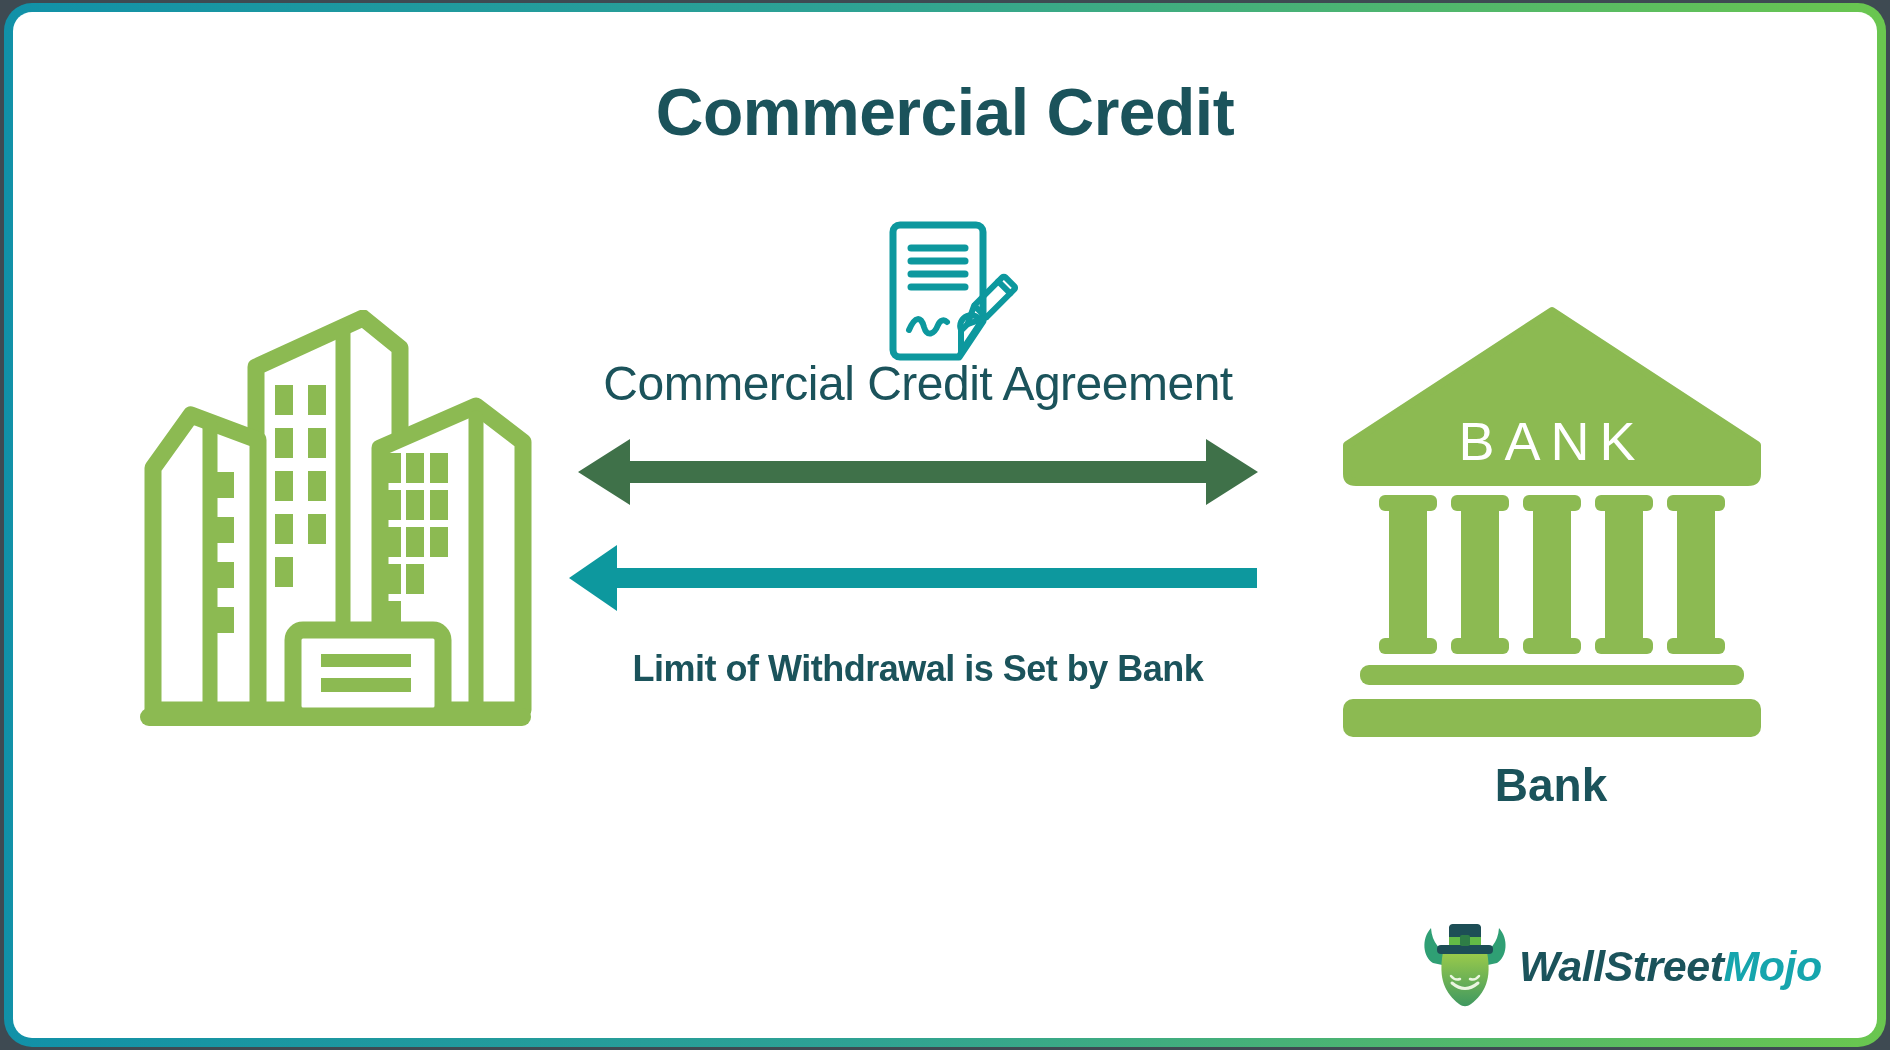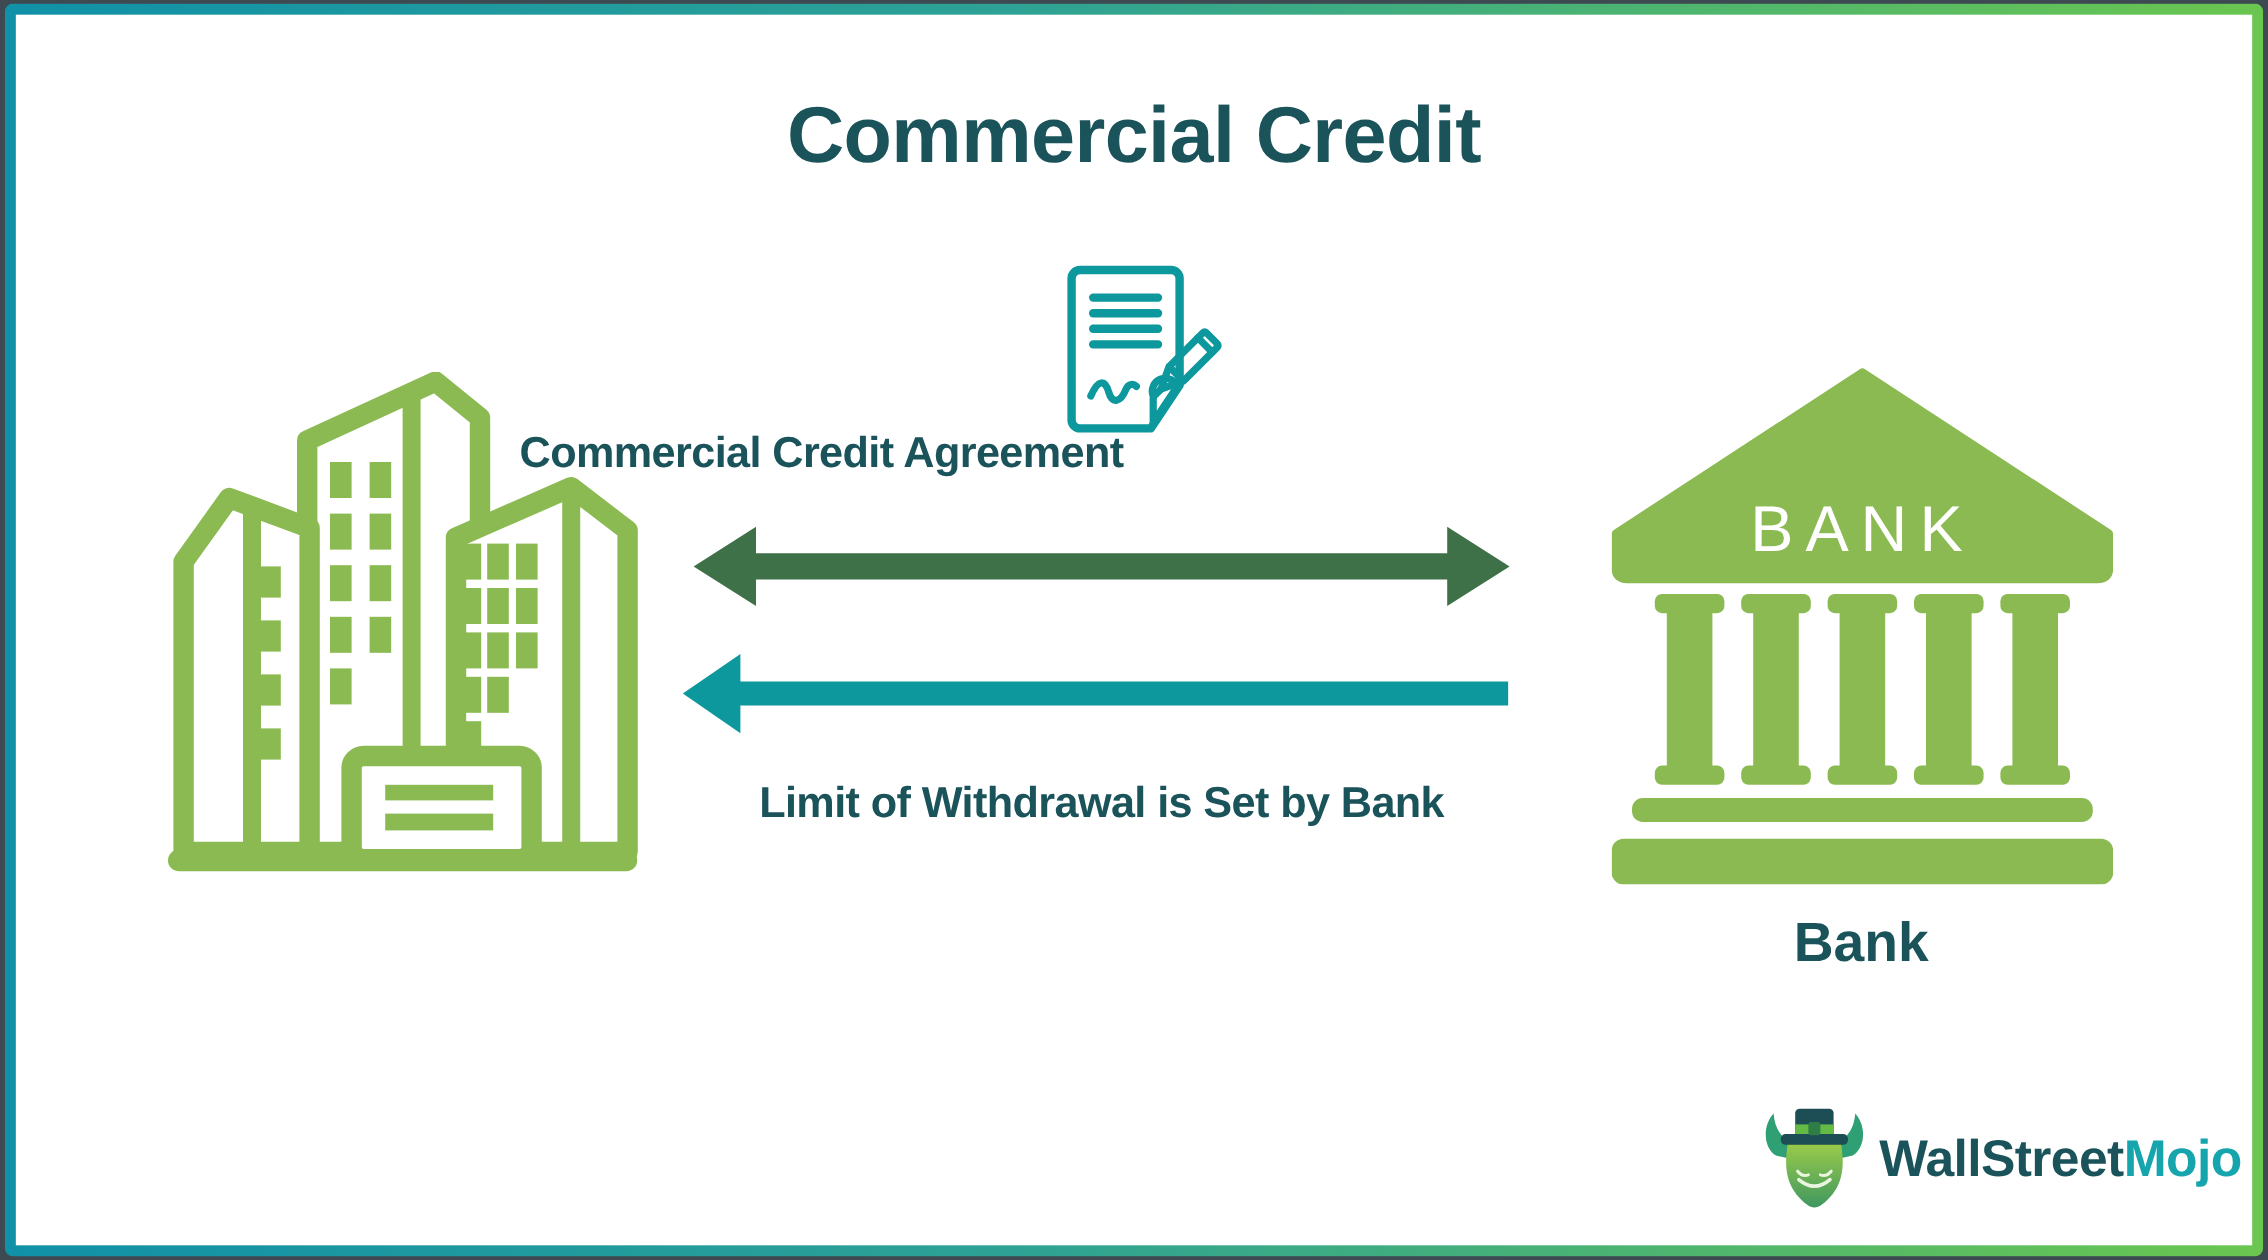--- a/index.html
+++ b/index.html
@@ -3,35 +3,35 @@
 <meta charset="utf-8">
 <style>
   html,body{margin:0;padding:0;background:#3e4a52;}
   .stage{
     position:relative;width:1890px;height:1050px;overflow:hidden;
     background:#3e4a52;
     font-family:"Liberation Sans", sans-serif;
   }
   .card{
     position:absolute;top:3px;left:4px;right:4px;bottom:3px;
-    border-radius:7px;
+    border-radius:28px;
     border:9px solid transparent;
     background:
       linear-gradient(#ffffff,#ffffff) padding-box,
       linear-gradient(90deg,#1191a8 0%,#2ea294 45%,#6ac64f 100%) border-box;
   }
   .title{
     position:absolute;top:62px;left:0;right:0;margin:0;
     text-align:center;font-size:66px;font-weight:800;color:#1b535b;
     letter-spacing:-0.5px;
   }
   .doc-icon{position:absolute;left:872px;top:206px;width:144px;height:146px;}
   .agreement-label{
     position:absolute;left:420px;top:344px;width:970px;
-    text-align:left;font-size:36px;font-weight:700;color:#1b535b;letter-spacing:-0.5px;
+    text-align:center;font-size:48px;font-weight:400;color:#1b535b;letter-spacing:-0.5px;
   }
   .arrow-green{position:absolute;left:565px;top:425px;width:680px;height:70px;}
   .arrow-teal{position:absolute;left:556px;top:531px;width:688px;height:70px;}
   .limit-label{
     position:absolute;left:420px;top:636px;width:970px;
     text-align:center;font-size:36px;font-weight:800;color:#1b535b;letter-spacing:-0.5px;
   }
   .company-icon{position:absolute;left:125px;top:298px;width:395px;height:420px;}
   .company-label{
     position:absolute;left:123px;top:746px;width:400px;
@@ -39,21 +39,21 @@
   }
   .bank-icon{position:absolute;left:1330px;top:293px;width:418px;height:432px;}
   .bank-sign{
     position:absolute;left:1389px;top:398px;width:300px;
     text-align:center;font-size:54px;font-weight:500;color:#ffffff;letter-spacing:10px;
   }
   .bank-label{
     position:absolute;left:1338px;top:746px;width:400px;
     text-align:center;font-size:46px;font-weight:800;color:#1b535b;
   }
-  .logo{position:absolute;left:1455px;top:908px;height:92px;display:flex;align-items:center;}
+  .logo{position:absolute;left:1408px;top:908px;height:92px;display:flex;align-items:center;font-style:italic;}
   .bull-icon{width:88px;height:90px;}
   .logo-text{margin-left:10px;font-size:43px;font-weight:700;letter-spacing:-0.5px;white-space:nowrap;}
   .logo-text .ws{color:#1b535b;}
   .logo-text .mojo{color:#16a5ad;}
 </style>
 </head>
 <body>
 
 <div class="stage">
   <div class="card">

